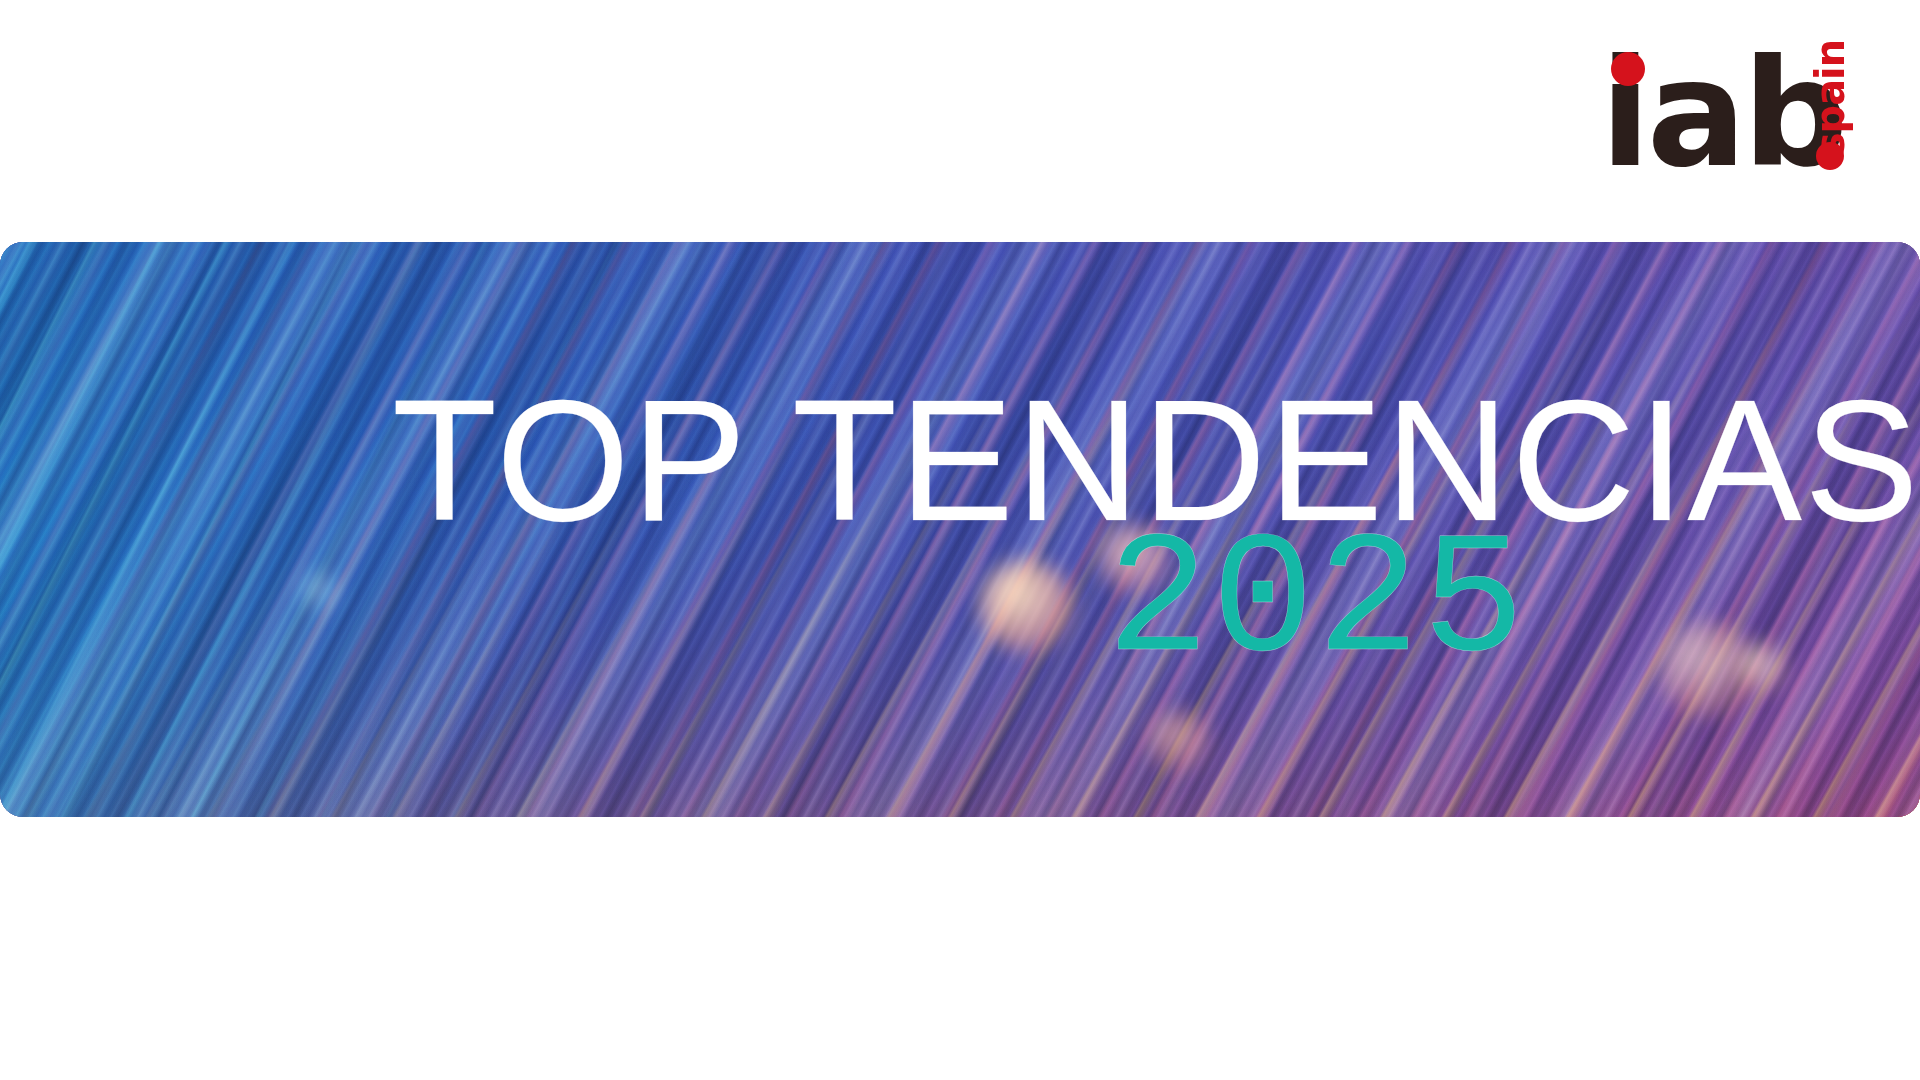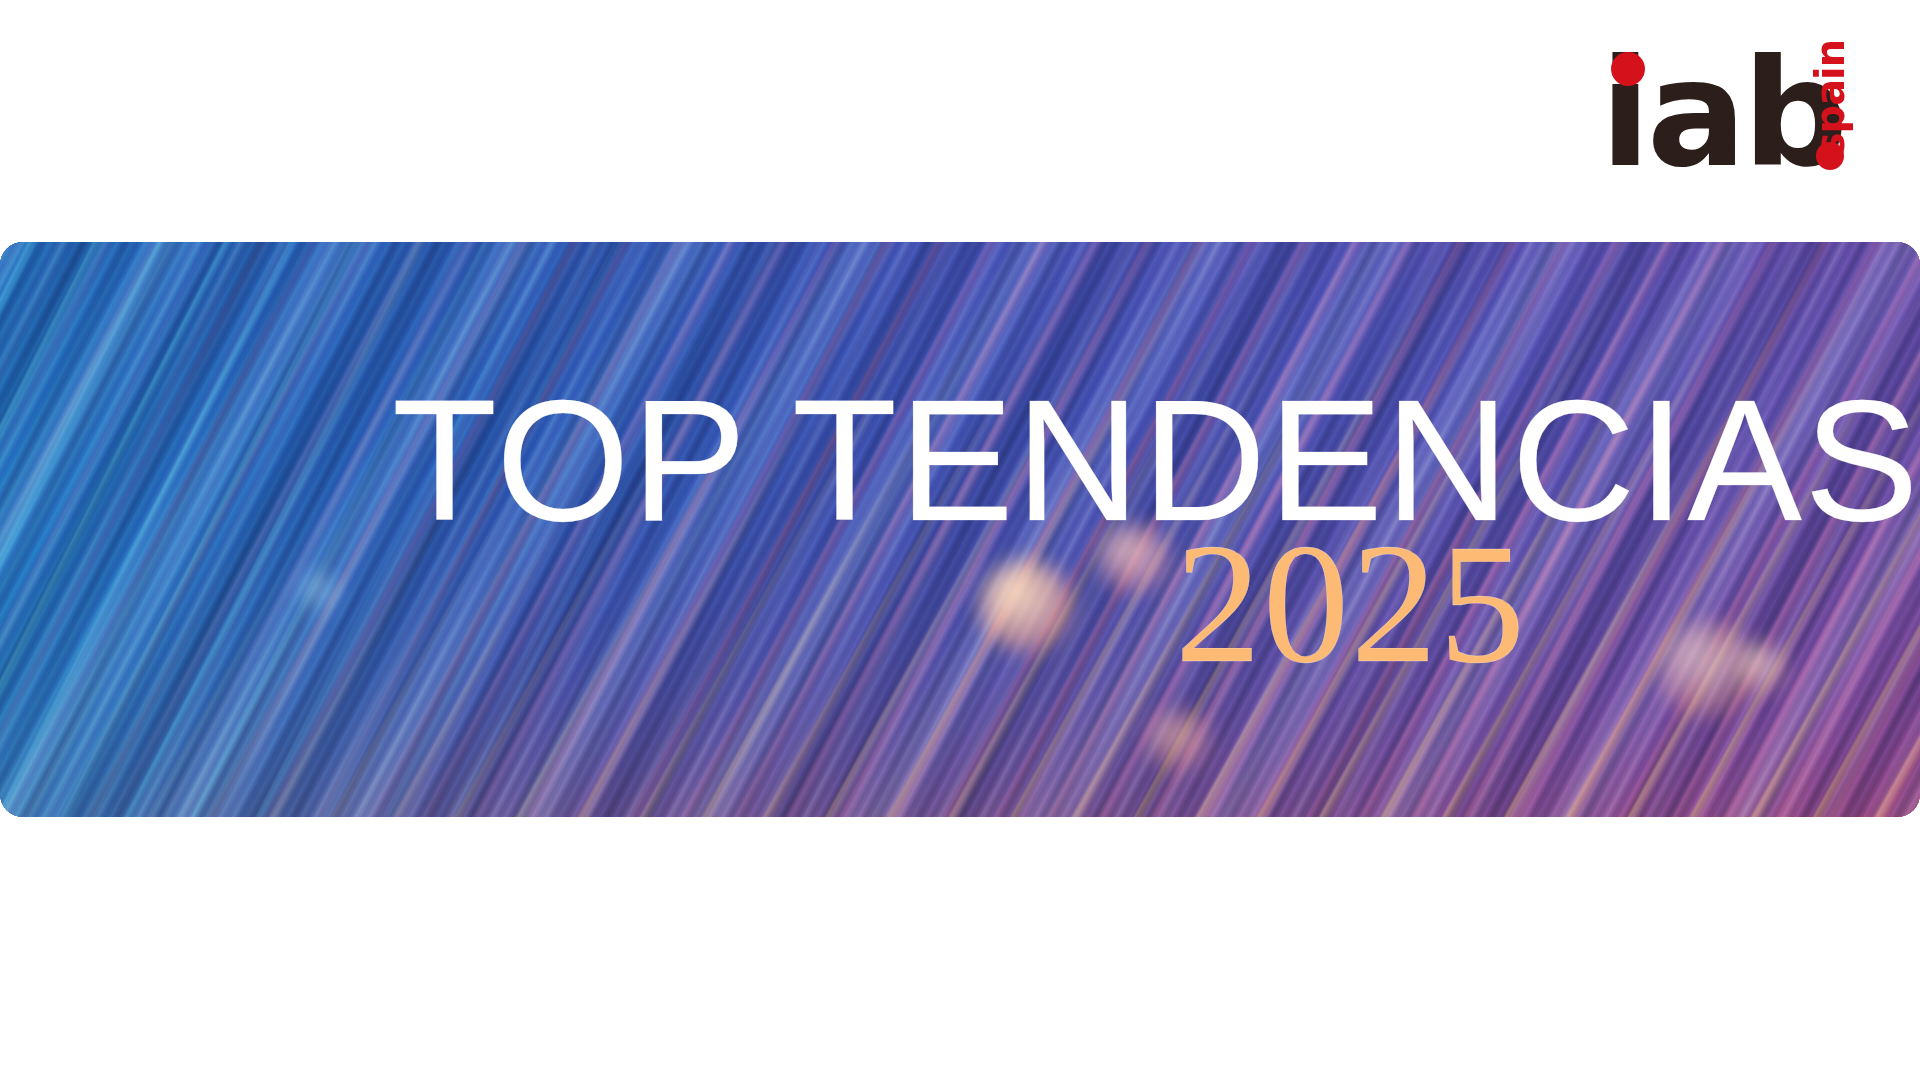--- a/index.html
+++ b/index.html
@@ -166,26 +166,26 @@
     line-height:0.88;
     letter-spacing:2px;
     color:#ffffff;
     white-space:nowrap;
     -webkit-text-stroke:0.4px rgba(255,255,255,0.5);
   }
   .hero-year {
     position:absolute; left:392px; top:286px;
     width:1135px;
     text-align:right;
-    font-family:Liberation Serif, serif;
+    font-family:Liberation Mono, monospace;
     font-weight:100;
     font-size:172px;
     line-height:0.88;
     letter-spacing:2px;
-    color:#fdba74;
+    color:#14b8a6;
     -webkit-text-stroke:0.4px rgba(255,255,255,0.5);
   }
 
   
   .sponsor { position:absolute; left:0; top:817px; width:1920px; height:263px; }
 </style>
 </head>
 <body>
 
 <div class="page">

